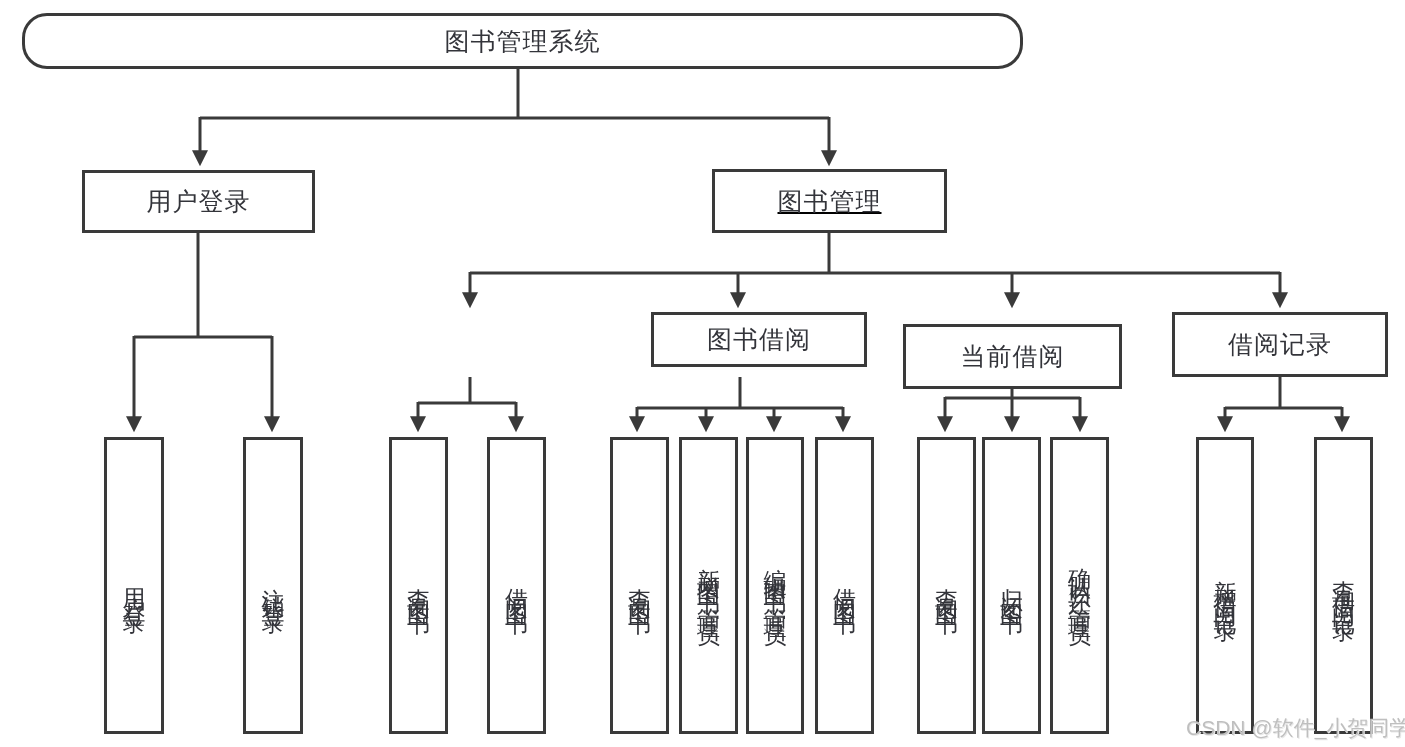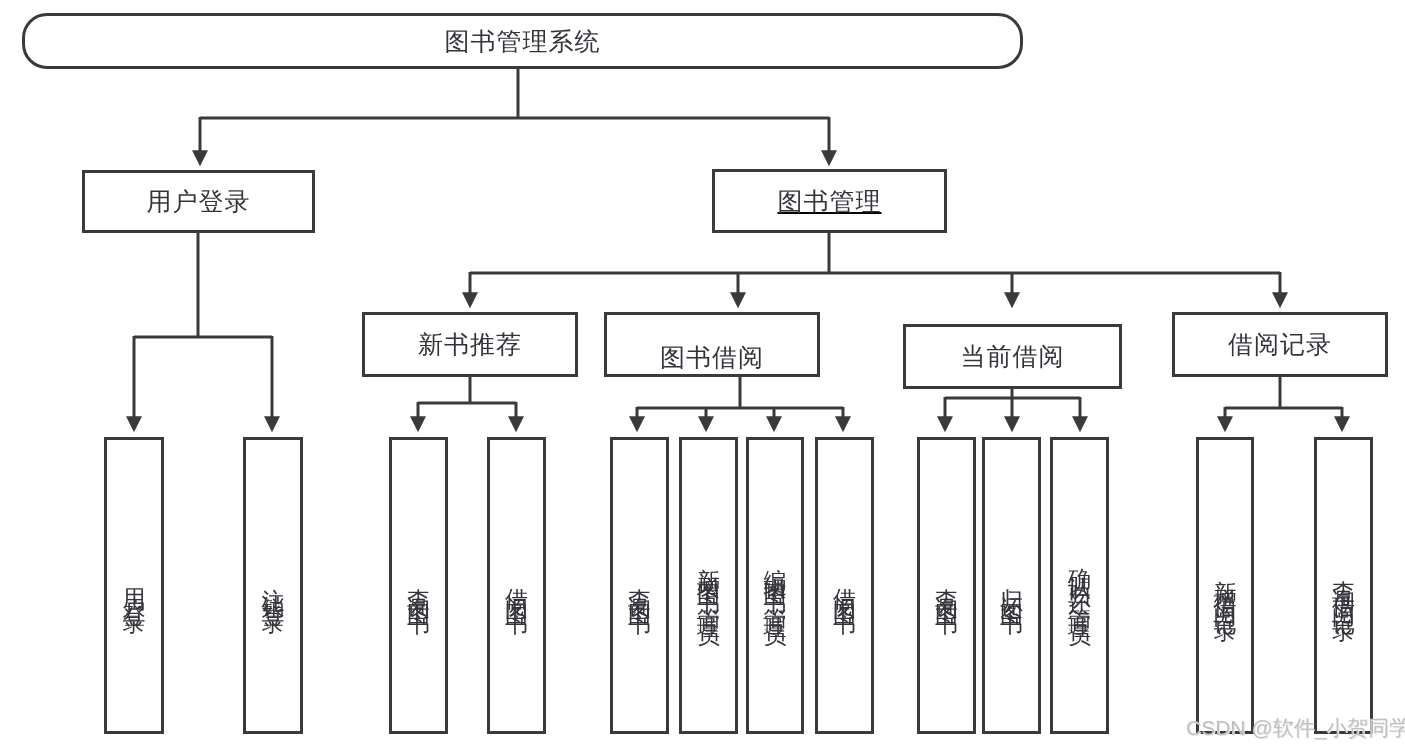--- a/index.html
+++ b/index.html
@@ -124,24 +124,21 @@
     <span class="lbl">图书管理系统</span>
   </div>
 
   <div class="node" style="left:82px; top:170px; width:233px; height:63px;">
     <span class="lbl">用户登录</span>
   </div>
   <div class="node" style="left:712px; top:169px; width:235px; height:64px;text-decoration:underline;">
     <span class="lbl">图书管理</span>
   </div>
 
-  <div class="node" style="left:362px; top:312px; width:216px; height:65px;">
-    <span class="lbl">新书推荐</span>
-  </div>
-  <div class="node" style="left:604px; top:312px; width:216px; height:65px;align-items:flex-end;">
+  <div class="node" style="left:651px; top:312px; width:216px; height:55px;">
     <span class="lbl">图书借阅</span>
   </div>
   <div class="node" style="left:903px; top:324px; width:219px; height:65px;">
     <span class="lbl">当前借阅</span>
   </div>
   <div class="node" style="left:1172px; top:312px; width:216px; height:65px;">
     <span class="lbl">借阅记录</span>
   </div>
 
   <div class="vnode" style="left:104px; top:437px; width:60px; height:297px;">

